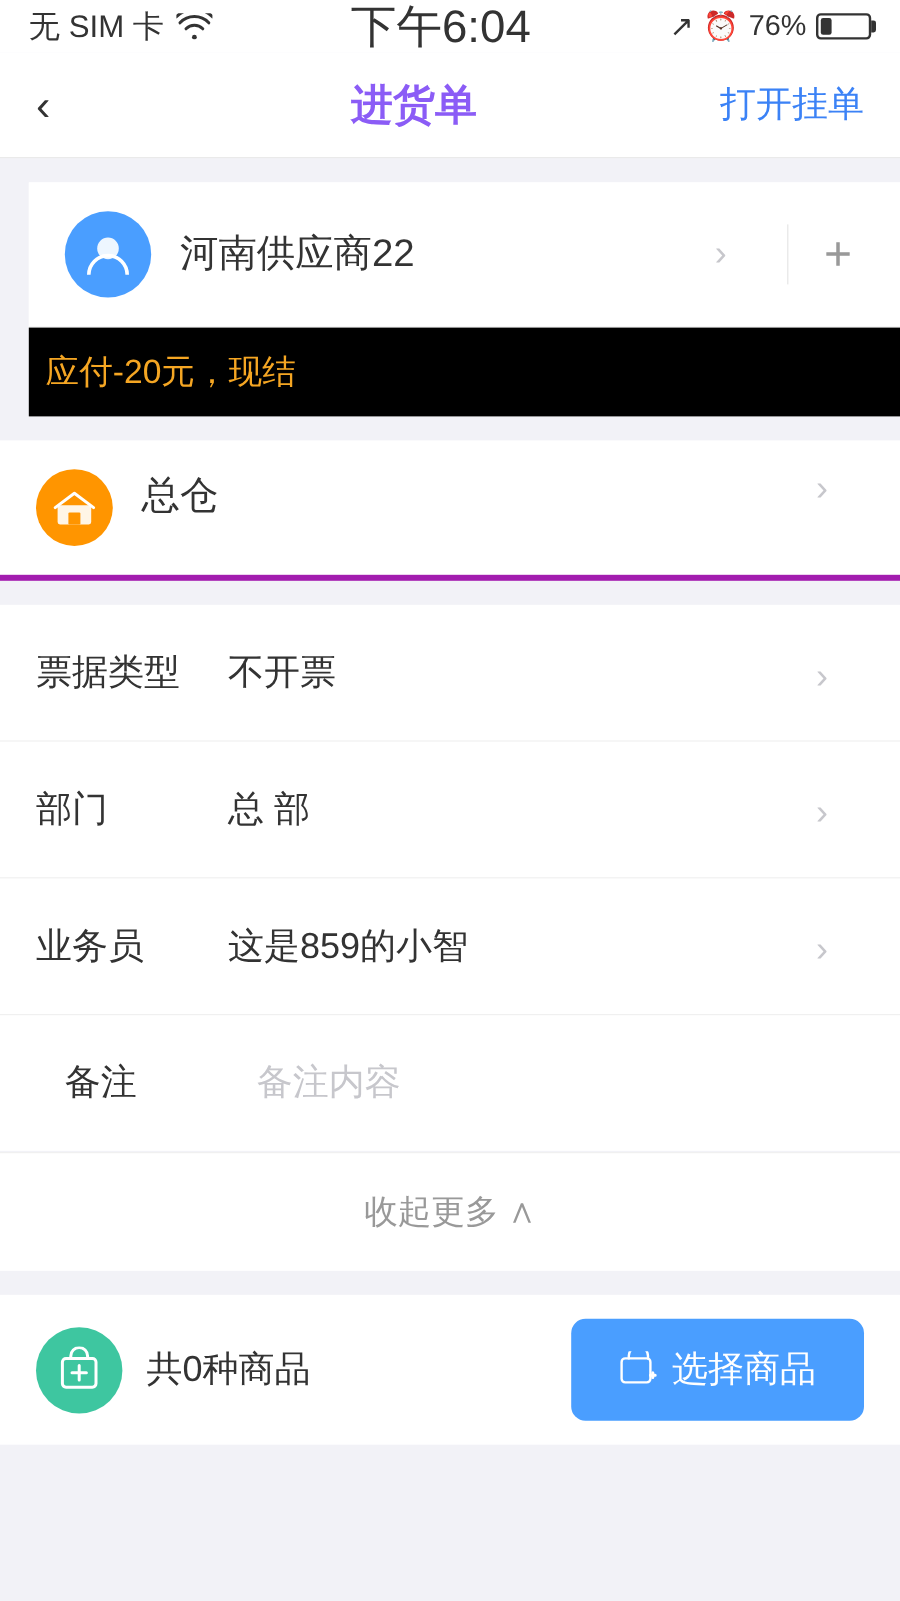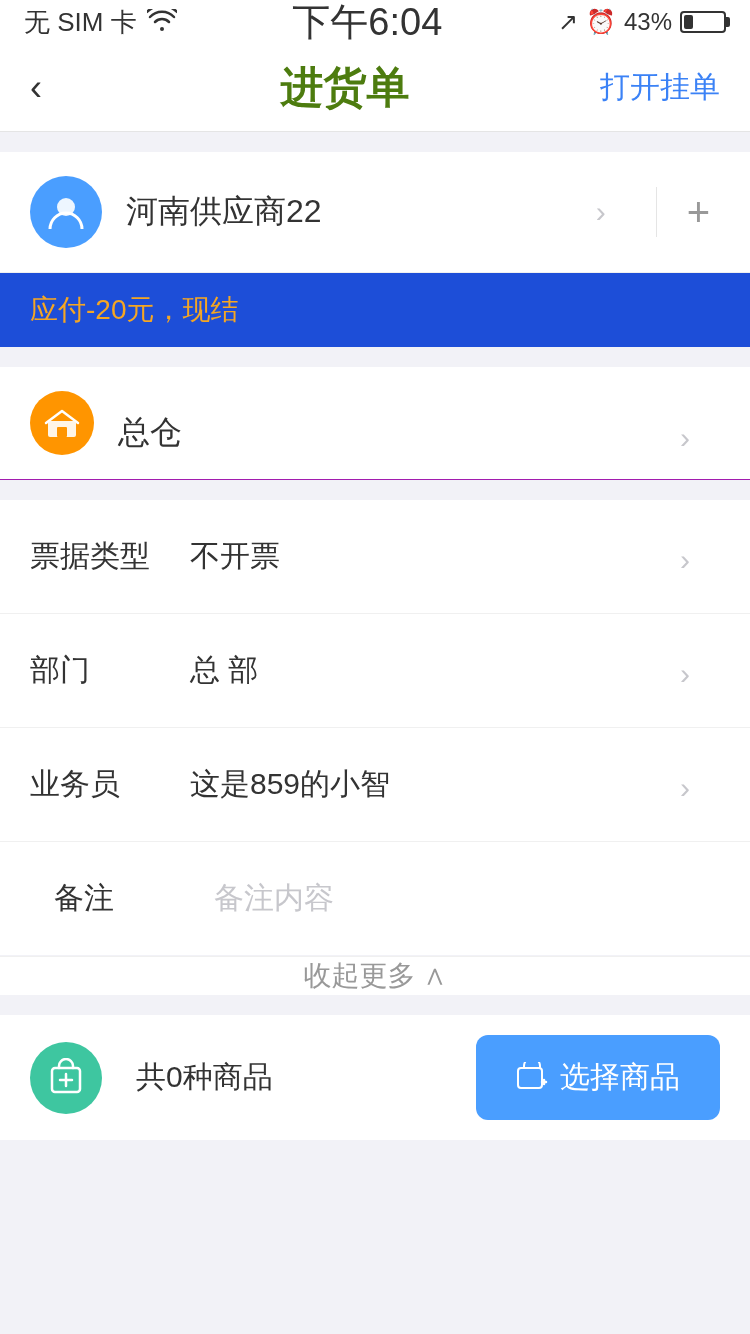--- a/index.html
+++ b/index.html
@@ -17,21 +17,21 @@
     .status-bar {
       height: 44px;
       background: #fff;
       display: flex;
       align-items: center;
       justify-content: space-between;
       padding: 0 24px;
       font-size: 26px;
       font-weight: 500;
     }
-    .status-left { display: flex; align-items: center; gap: 10px; }
+    .status-left { display: flex; align-items: flex-end; gap: 10px; }
     .status-center { font-size: 38px; font-weight: 400; }
     .status-right { display: flex; align-items: center; gap: 8px; font-size: 24px; }
     .battery-icon {
       width: 46px;
       height: 22px;
       border: 2px solid #333;
       border-radius: 4px;
       position: relative;
       display: inline-flex;
       align-items: center;
@@ -65,40 +65,41 @@
       padding: 0 30px;
       border-bottom: 1px solid #e5e5e5;
     }
     .nav-back {
       font-size: 36px;
       color: #333;
       cursor: pointer;
       width: 60px;
     }
     .nav-title {
-      font-size: 43px;
+      font-size: 35px;
       font-weight: 600;
-      color: #4d7c0f;
+      color: #8b5cf6;
     }
     .nav-action {
       font-size: 30px;
       color: #3b82f6;
       cursor: pointer;
     }
 
     
     .section-gap {
       height: 20px;
       background: #f2f2f7;
     }
 
     
     .card-section {
       background: #fff;
       margin-bottom: 0;
+      margin-left: 24px;
     }
 
     
     .supplier-row {
       display: flex;
       align-items: center;
       padding: 24px 30px;
       background: #fff;
       border-bottom: 1px solid #f0f0f0;
     }
@@ -132,34 +133,34 @@
     }
     .add-btn {
       font-size: 40px;
       color: #999;
       cursor: pointer;
       padding: 0 10px;
     }
 
     
     .notice-bar {
-      background: #1d4ed8;
-      padding: 18px 30px;
+      background: #000000;
+      padding: 18px 14px;
       font-size: 28px;
       color: #f5a623;
     }
 
     
     .warehouse-row {
       display: flex;
-      align-items: flex-end;
+      align-items: flex-start;
       padding: 24px 30px;
       background: #fff;
       margin-top: 20px;
-      border-bottom: 1px solid #a21caf;
+      border-bottom: 5px solid #a21caf;
     }
     .warehouse-icon {
       width: 64px;
       height: 64px;
       border-radius: 50%;
       background: #ff9500;
       display: flex;
       align-items: center;
       justify-content: center;
       margin-right: 24px;
@@ -201,35 +202,36 @@
       padding-left: 20px;
     }
     .form-value.placeholder {
       color: #c7c7cc;
     }
 
     
     .collapse-bar {
       background: #fff;
       text-align: center;
+      padding: 30px;
       color: #999;
       font-size: 28px;
       margin-top: 1px;
       cursor: pointer;
       border-top: 1px solid #f0f0f0;
     }
 
     
     .bottom-bar {
       background: #fff;
       display: flex;
       align-items: center;
       padding: 20px 30px;
       margin-top: 20px;
-      gap: 34px;
+      gap: 20px;
     }
     .product-icon {
       width: 72px;
       height: 72px;
       border-radius: 50%;
       background: #3ec6a0;
       display: flex;
       align-items: center;
       justify-content: center;
       flex-shrink: 0;
@@ -274,21 +276,21 @@
         <path d="M8 13a9.9 9.9 0 0114 0" stroke="#333" stroke-width="2.5" fill="none" stroke-linecap="round"></path>
         <path d="M3 8a16.5 16.5 0 0124 0" stroke="#333" stroke-width="2.5" fill="none" stroke-linecap="round"></path>
         <path d="M0 3a21 21 0 0130 0" stroke="#333" stroke-width="2.5" fill="none" stroke-linecap="round"></path>
       </svg>
     </span>
   </div>
   <div class="status-center">下午6:04</div>
   <div class="status-right">
     <span>↗</span>
     <span>⏰</span>
-    <span>43%</span>
+    <span>76%</span>
     <div class="battery-icon">
       <div class="battery-fill"></div>
     </div>
   </div>
 </div>
 
 <div class="nav-bar">
   <span class="nav-back">‹</span>
   <span class="nav-title">进货单</span>
   <span class="nav-action">打开挂单</span>

